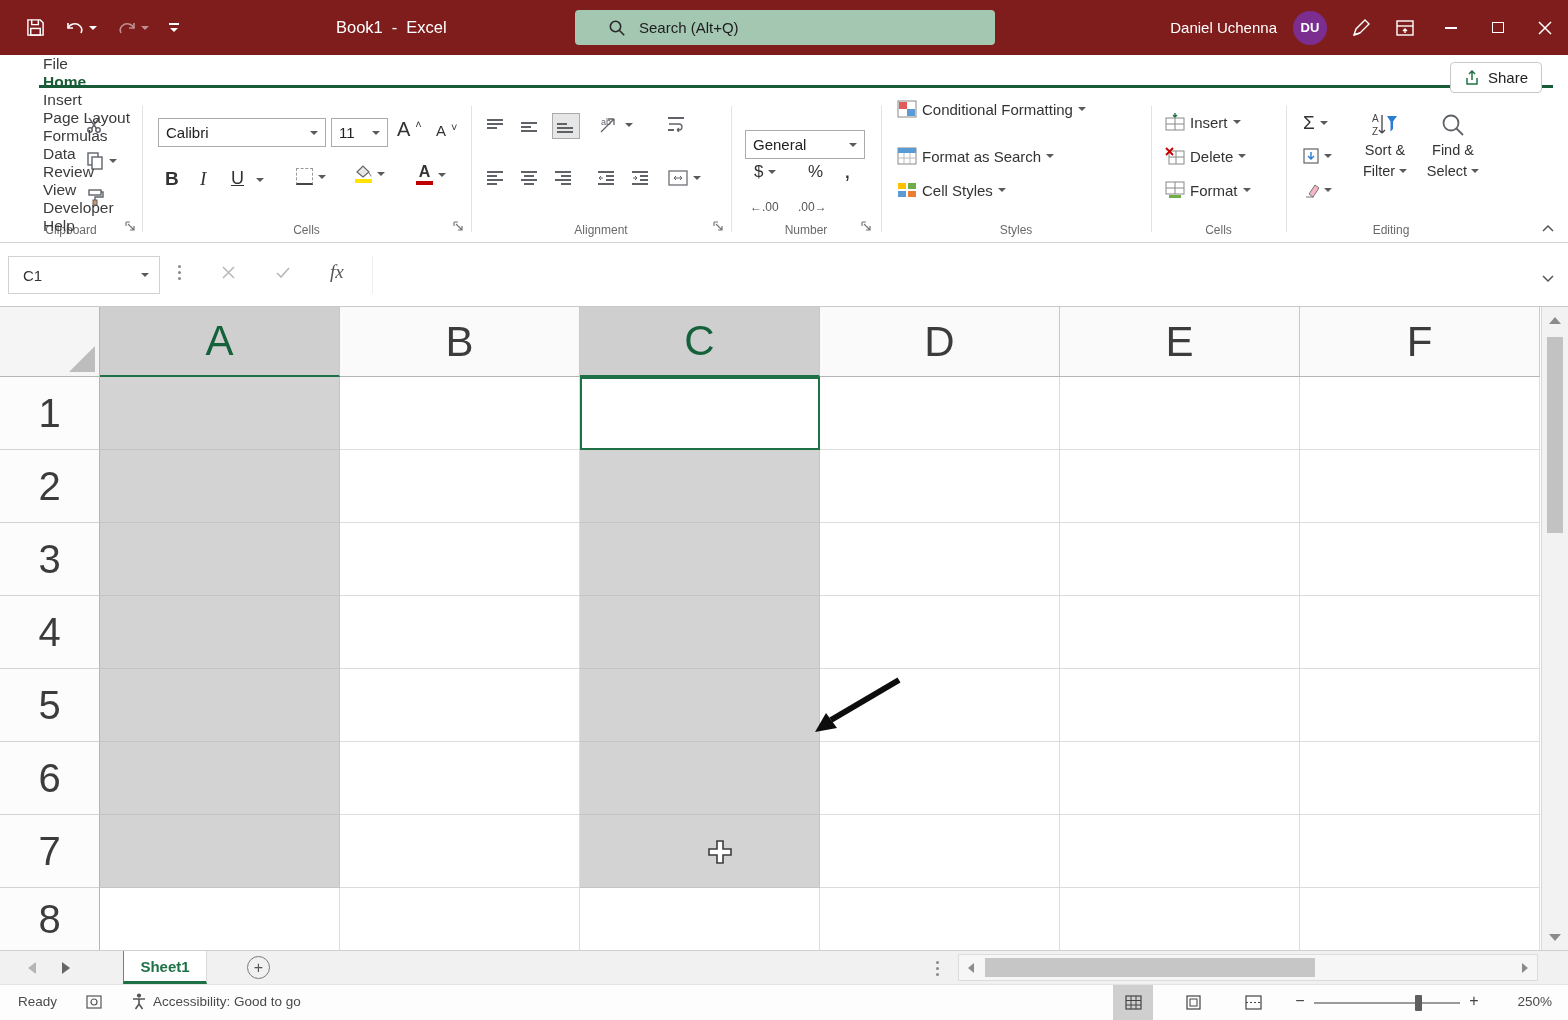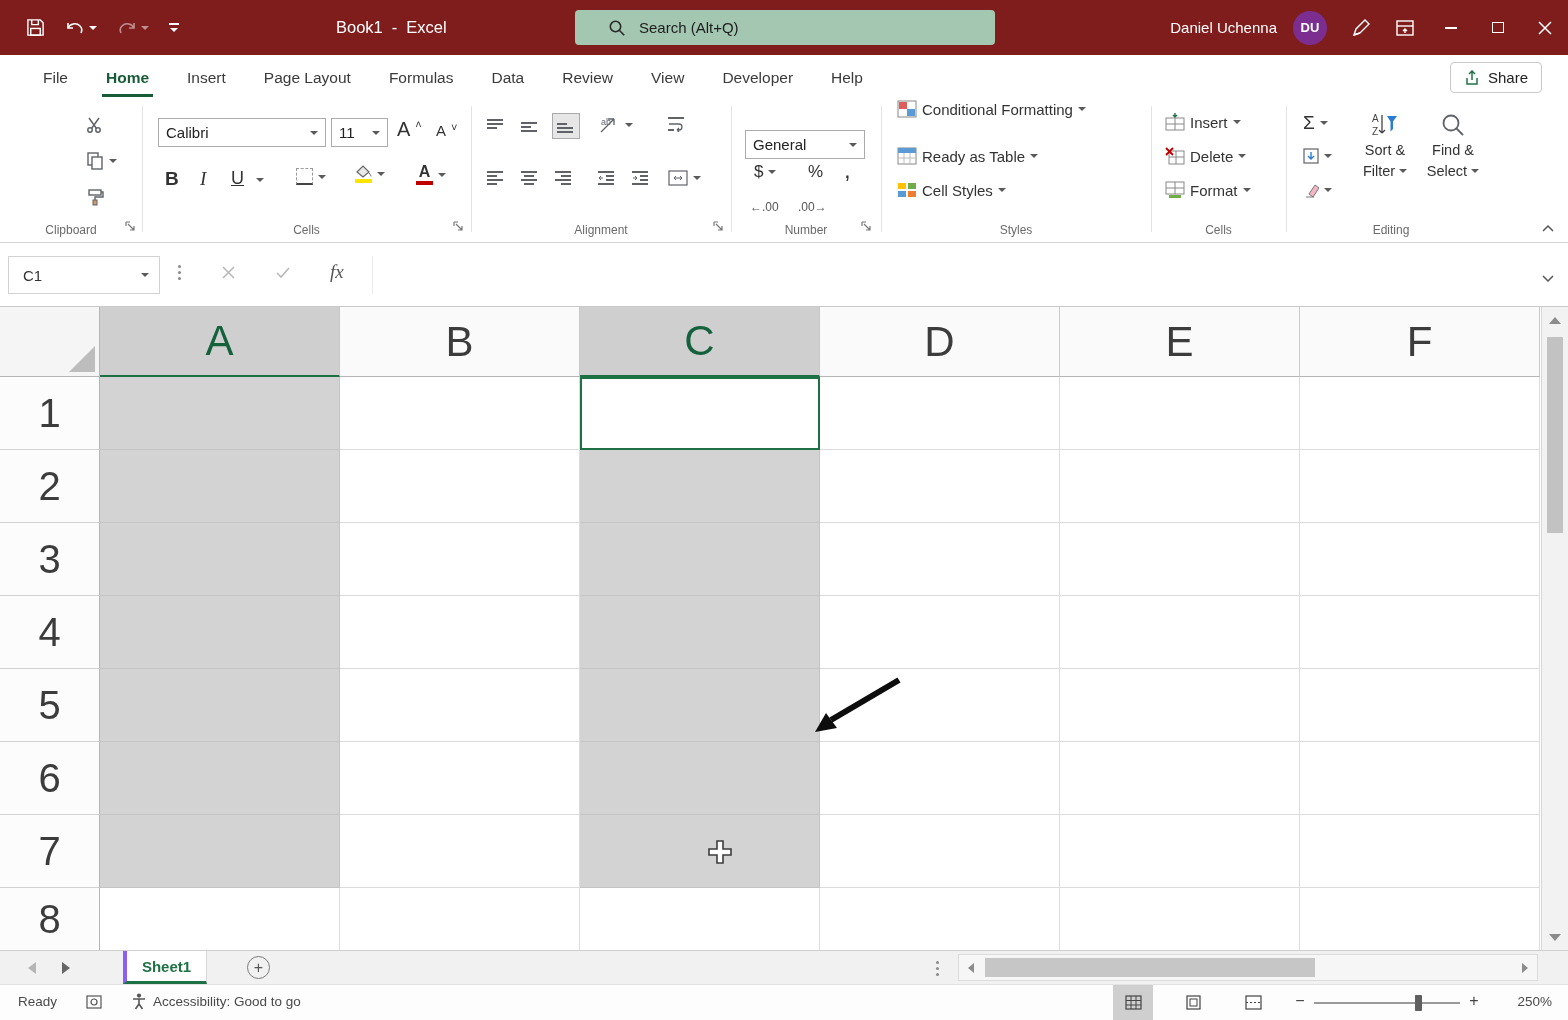--- a/index.html
+++ b/index.html
@@ -24,21 +24,21 @@
   .searchbox { position:absolute; left:575px; top:10px; width:420px; height:35px; background:#a3c7b1; border-radius:4px; display:flex; align-items:center; padding-left:33px; gap:13px; color:#1d1d1d; font-size:15px; }
   .tb-right { position:absolute; right:0; top:0; height:55px; display:flex; align-items:center; }
   .user-name { font-size:15px; margin-right:16px; }
   .avatar { width:34px; height:34px; border-radius:50%; background:#7b2e8f; display:flex; align-items:center; justify-content:center; font-size:13px; font-weight:700; margin-right:12px; }
   .tb-icon-btn { width:44px; height:55px; display:flex; align-items:center; justify-content:center; }
   .win-btn { width:47px; height:55px; display:flex; align-items:center; justify-content:center; }
   .min-glyph { width:12px; height:2px; background:#fff; display:inline-block; }
   .max-glyph { width:12px; height:11px; border:1.6px solid #fff; display:inline-block; }
 
   
-  .menubar { position:absolute; top:55px; left:0; width:100%; height:45px; background:#fff; display:flex; padding-left:24px; z-index:9; }
+  .menubar { position:absolute; top:55px; left:0; width:100%; height:45px; background:#fff; display:flex; padding-left:24px; z-index:9;flex-direction:column; }
   .menu-tab { position:relative; padding:0 19px; display:flex; align-items:center; font-size:15.5px; color:#3b3b3b; }
   .menu-tab.active { color:#185c37; font-weight:700; }
   .menu-tab.active::after { content:""; position:absolute; left:15px; right:15px; bottom:3px; height:3px; background:#185c37; }
   .share-btn { position:absolute; right:26px; top:7px; height:31px; padding:0 13px; border:1px solid #c9c9c9; border-radius:4px; display:flex; align-items:center; gap:8px; font-size:15px; color:#222; background:#fff; }
 
   
   .ribbon { position:absolute; top:100px; left:0; width:100%; height:143px; background:#fff; border-bottom:1px solid #d4d4d4; font-size:15px; color:#333; z-index:8; }
   .rsep { position:absolute; top:6px; height:126px; width:1px; background:#e3e3e3; }
   .glabel { position:absolute; bottom:5px; font-size:12px; color:#6a6a6a; text-align:center; }
   .launcher { position:absolute; bottom:7px; }
@@ -89,21 +89,21 @@
   
   .callout { position:absolute; left:877px; top:508px; width:613px; height:174px; background:#fff; border:4px solid #0d0d0d; display:flex; flex-direction:column; align-items:center; justify-content:center; gap:5px; z-index:5; }
   .callout .line { font-size:30px; font-weight:800; color:#141414; letter-spacing:.2px; }
   .callout-arrow { position:absolute; left:795px; top:672px; z-index:5; }
   .cell-cursor { position:absolute; left:706px; top:838px; z-index:4; }
 
   
   .sheetbar { position:absolute; top:950px; left:0; width:100%; height:34px; background:#f1f1f1; border-top:1px solid #cfcfcf; z-index:7; }
   .nav-left { position:absolute; left:28px; top:11px; width:0; height:0; border-top:6px solid transparent; border-bottom:6px solid transparent; border-right:8px solid #b5b5b5; }
   .nav-right { position:absolute; left:62px; top:11px; width:0; height:0; border-top:6px solid transparent; border-bottom:6px solid transparent; border-left:8px solid #666; }
-  .sheet-tab { position:absolute; left:123px; top:0; width:84px; height:33px; background:#fff; border-left:4px solid #8b5cf6; border-right:1px solid #d9d9d9; border-bottom:3px solid #1e7145; display:flex; align-items:center; justify-content:center; font-size:15px; font-weight:700; color:#1e7145; }
+  .sheet-tab { position:absolute; left:123px; top:0; width:84px; height:33px; background:#fff; border-left:1px solid #8b5cf6; border-right:1px solid #d9d9d9; border-bottom:3px solid #1e7145; display:flex; align-items:center; justify-content:center; font-size:15px; font-weight:700; color:#1e7145; }
   .new-sheet { position:absolute; left:247px; top:5px; width:23px; height:23px; border:1px solid #7a7a7a; border-radius:50%; display:flex; align-items:center; justify-content:center; font-size:16px; color:#555; }
   .sheet-dots { position:absolute; left:936px; top:10px; }
   .hscroll { position:absolute; left:958px; top:3px; width:580px; height:27px; background:#f6f6f6; border:1px solid #dcdcdc; display:flex; }
   .hs-btn { width:24px; height:100%; display:flex; align-items:center; justify-content:center; }
   .hs-track { flex:1; position:relative; }
   .hs-thumb { position:absolute; left:2px; top:3px; bottom:3px; width:330px; background:#c6c6c6; }
   .htri-l { width:0; height:0; border-top:5px solid transparent; border-bottom:5px solid transparent; border-right:6px solid #8b8b8b; }
   .htri-r { width:0; height:0; border-top:5px solid transparent; border-bottom:5px solid transparent; border-left:6px solid #8b8b8b; }
 
   
@@ -437,21 +437,21 @@
         </svg>
       <span>Conditional Formatting</span>
       <span class="caret"></span>
     </button>
     <button class="rb" style="left:897px; top:47px">
       <svg width="20" height="18">
           <rect x="1" y="1" width="18" height="16" fill="#fff" stroke="#888"></rect>
           <rect x="1" y="1" width="18" height="5" fill="#5b9bd5"></rect>
           <path d="M7 6v11M13 6v11M1 11h18" stroke="#bbb"></path>
         </svg>
-      <span>Ready as Table</span>
+      <span>Format as Search</span>
       <span class="caret"></span>
     </button>
     <button class="rb" style="left:897px; top:81px">
       <svg width="20" height="18">
           <rect x="1" y="2" width="8" height="6" fill="#ffc000"></rect>
           <rect x="11" y="2" width="8" height="6" fill="#70ad47"></rect>
           <rect x="1" y="10" width="8" height="6" fill="#5b9bd5"></rect>
           <rect x="11" y="10" width="8" height="6" fill="#ed7d31"></rect>
         </svg>
       <span>Cell Styles</span>

